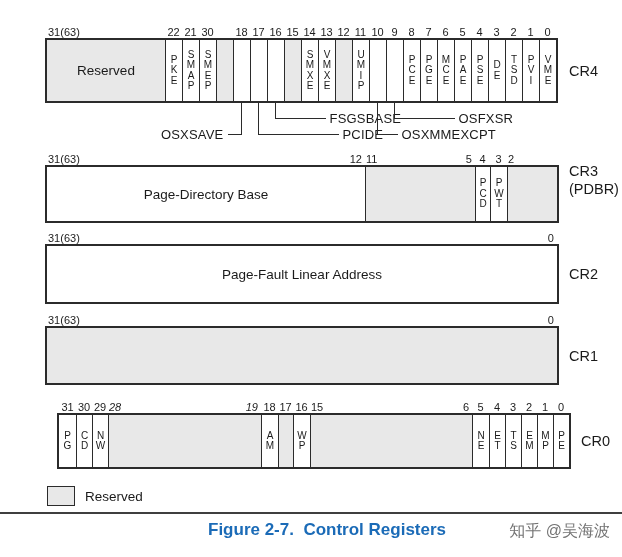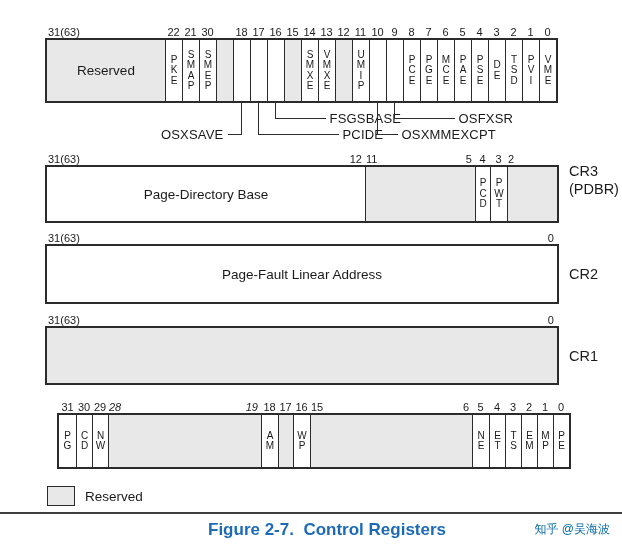--- a/index.html
+++ b/index.html
@@ -19,21 +19,21 @@
   .reglabel{position:absolute;left:522px;display:flex;flex-direction:column;justify-content:center;font-size:14.5px;color:#1a1a1a;line-height:18px;white-space:nowrap;}
   .coarea{position:absolute;left:0;width:510px;height:44px;}
   .vline{position:absolute;width:1.5px;background:#2b2b2b;}
   .hline{position:absolute;height:1.5px;background:#2b2b2b;}
   .colabel{position:absolute;transform:translateY(-50%);font-size:13px;color:#1a1a1a;white-space:nowrap;letter-spacing:0.2px;}
   #legend{position:absolute;left:47px;top:486px;display:flex;align-items:center;}
   #legend-swatch{width:28px;height:20px;background:#e8e8e8;border:1.5px solid #2b2b2b;}
   #legend-label{margin-left:10px;font-size:13.5px;color:#1a1a1a;}
   #divider{position:absolute;left:0;top:512px;width:622px;height:2px;background:#3f3f3f;}
   #caption{position:absolute;left:208px;top:520px;font-size:17px;font-weight:bold;color:#1b6bb7;white-space:pre;}
-  #watermark{position:absolute;right:12px;top:521px;font-size:12px;color:#0369a1;white-space:nowrap;}
+  #watermark{position:absolute;right:12px;top:521px;font-size:16px;color:#737373;white-space:nowrap;}
 </style>
 </head>
 <body>
 
 <div id="figure-root">
   <div id="diagram">
       <div class="reg" style="top: 24px;"><div class="numrow">
           <div class="nslot" style="width: 118px;">
             <div class="nl">31(63)</div>
           </div>
@@ -144,20 +144,22 @@
           <div class="cell" style="width: 17px;">
             <div class="stack">P
 V
 I</div>
           </div>
           <div class="cell" style="width: 17px;">
             <div class="stack">V
 M
 E</div>
           </div>
+        </div><div class="reglabel" style="top: 14px; height: 65px;">
+          <div>CR4</div>
         </div><div class="coarea" style="top: 79px;">
           <div class="vline" style="left: 193.75px; top: 0px; height: 32px;"></div>
           <div class="hline" style="top: 30.5px; width: 14px; left: 180.5px;"></div>
           <div class="colabel" style="top: 31.25px; right: 333.5px;">OSXSAVE</div>
           <div class="vline" style="left: 210.75px; top: 0px; height: 32px;"></div>
           <div class="hline" style="top: 30.5px; width: 80px; left: 211.5px;"></div>
           <div class="colabel" style="top: 31.25px; left: 295.5px;">PCIDE</div>
           <div class="vline" style="left: 227.75px; top: 0px; height: 16px;"></div>
           <div class="hline" style="top: 14.5px; width: 50px; left: 228.5px;"></div>
           <div class="colabel" style="top: 15.25px; left: 282.5px;">FSGSBASE</div>
@@ -286,20 +288,22 @@
 M</div>
           </div>
           <div class="cell" style="width: 16px;">
             <div class="stack">M
 P</div>
           </div>
           <div class="cell" style="width: 16px;">
             <div class="stack">P
 E</div>
           </div>
+        </div><div class="reglabel" style="top: 14px; height: 56px;">
+          <div>CR0</div>
         </div></div>
     </div>
 
   <div id="legend">
     <div id="legend-swatch"></div>
     <div id="legend-label">Reserved</div>
   </div>
 
   <div id="divider"></div>
   <div id="caption">Figure 2-7.  Control Registers</div>

